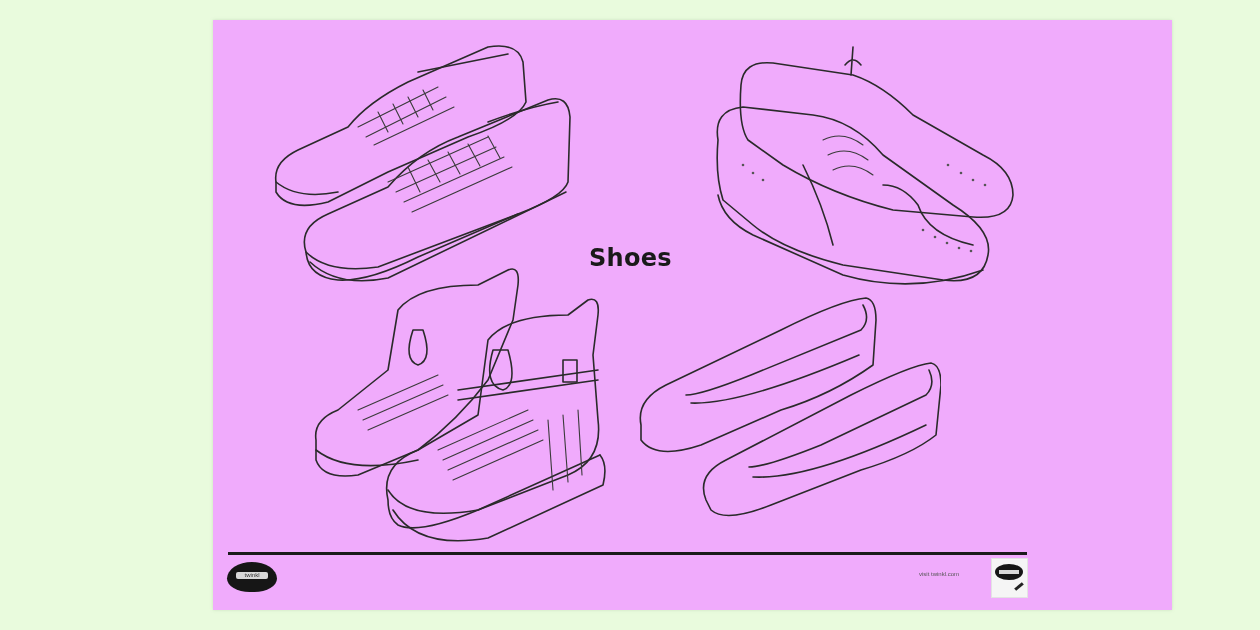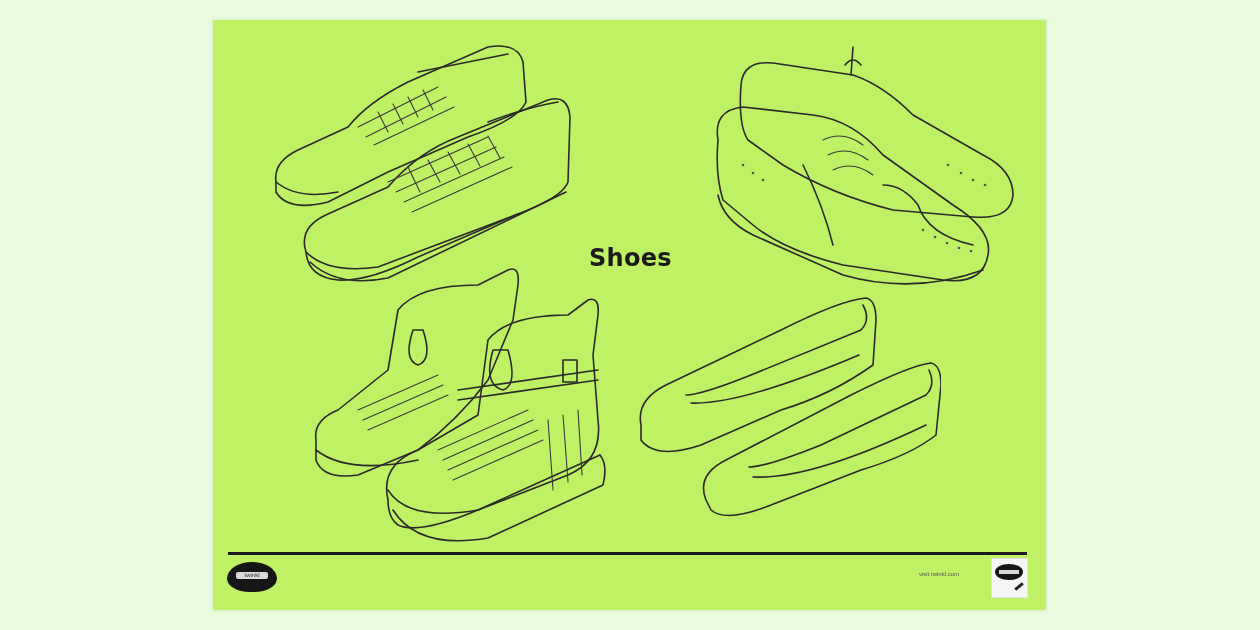--- a/index.html
+++ b/index.html
@@ -3,22 +3,22 @@
 <meta charset="utf-8">
 <style>
   html, body { margin:0; padding:0; }
   body {
     width:1260px; height:630px; overflow:hidden;
     background:#e9fbdd;
     font-family:"Liberation Sans", sans-serif;
     position:relative;
   }
   .page {
-    position:absolute; left:213px; top:20px; width:833px; height:590px;
-    background:#bef264;
+    position:absolute; left:213px; top:20px; width:959px; height:590px;
+    background:#f0abfc;
     box-shadow:0 0 3px rgba(150,180,140,0.35);
   }
   .illus { position:absolute; }
   .illus svg { width:100%; height:100%; display:block; }
   .title {
     position:absolute; left:376px; top:224px;
     font-family:"DejaVu Sans", sans-serif; font-size:24px; font-weight:bold;
     color:#1a1a1a; letter-spacing:0.3px;
   }
   .footer-rule {

